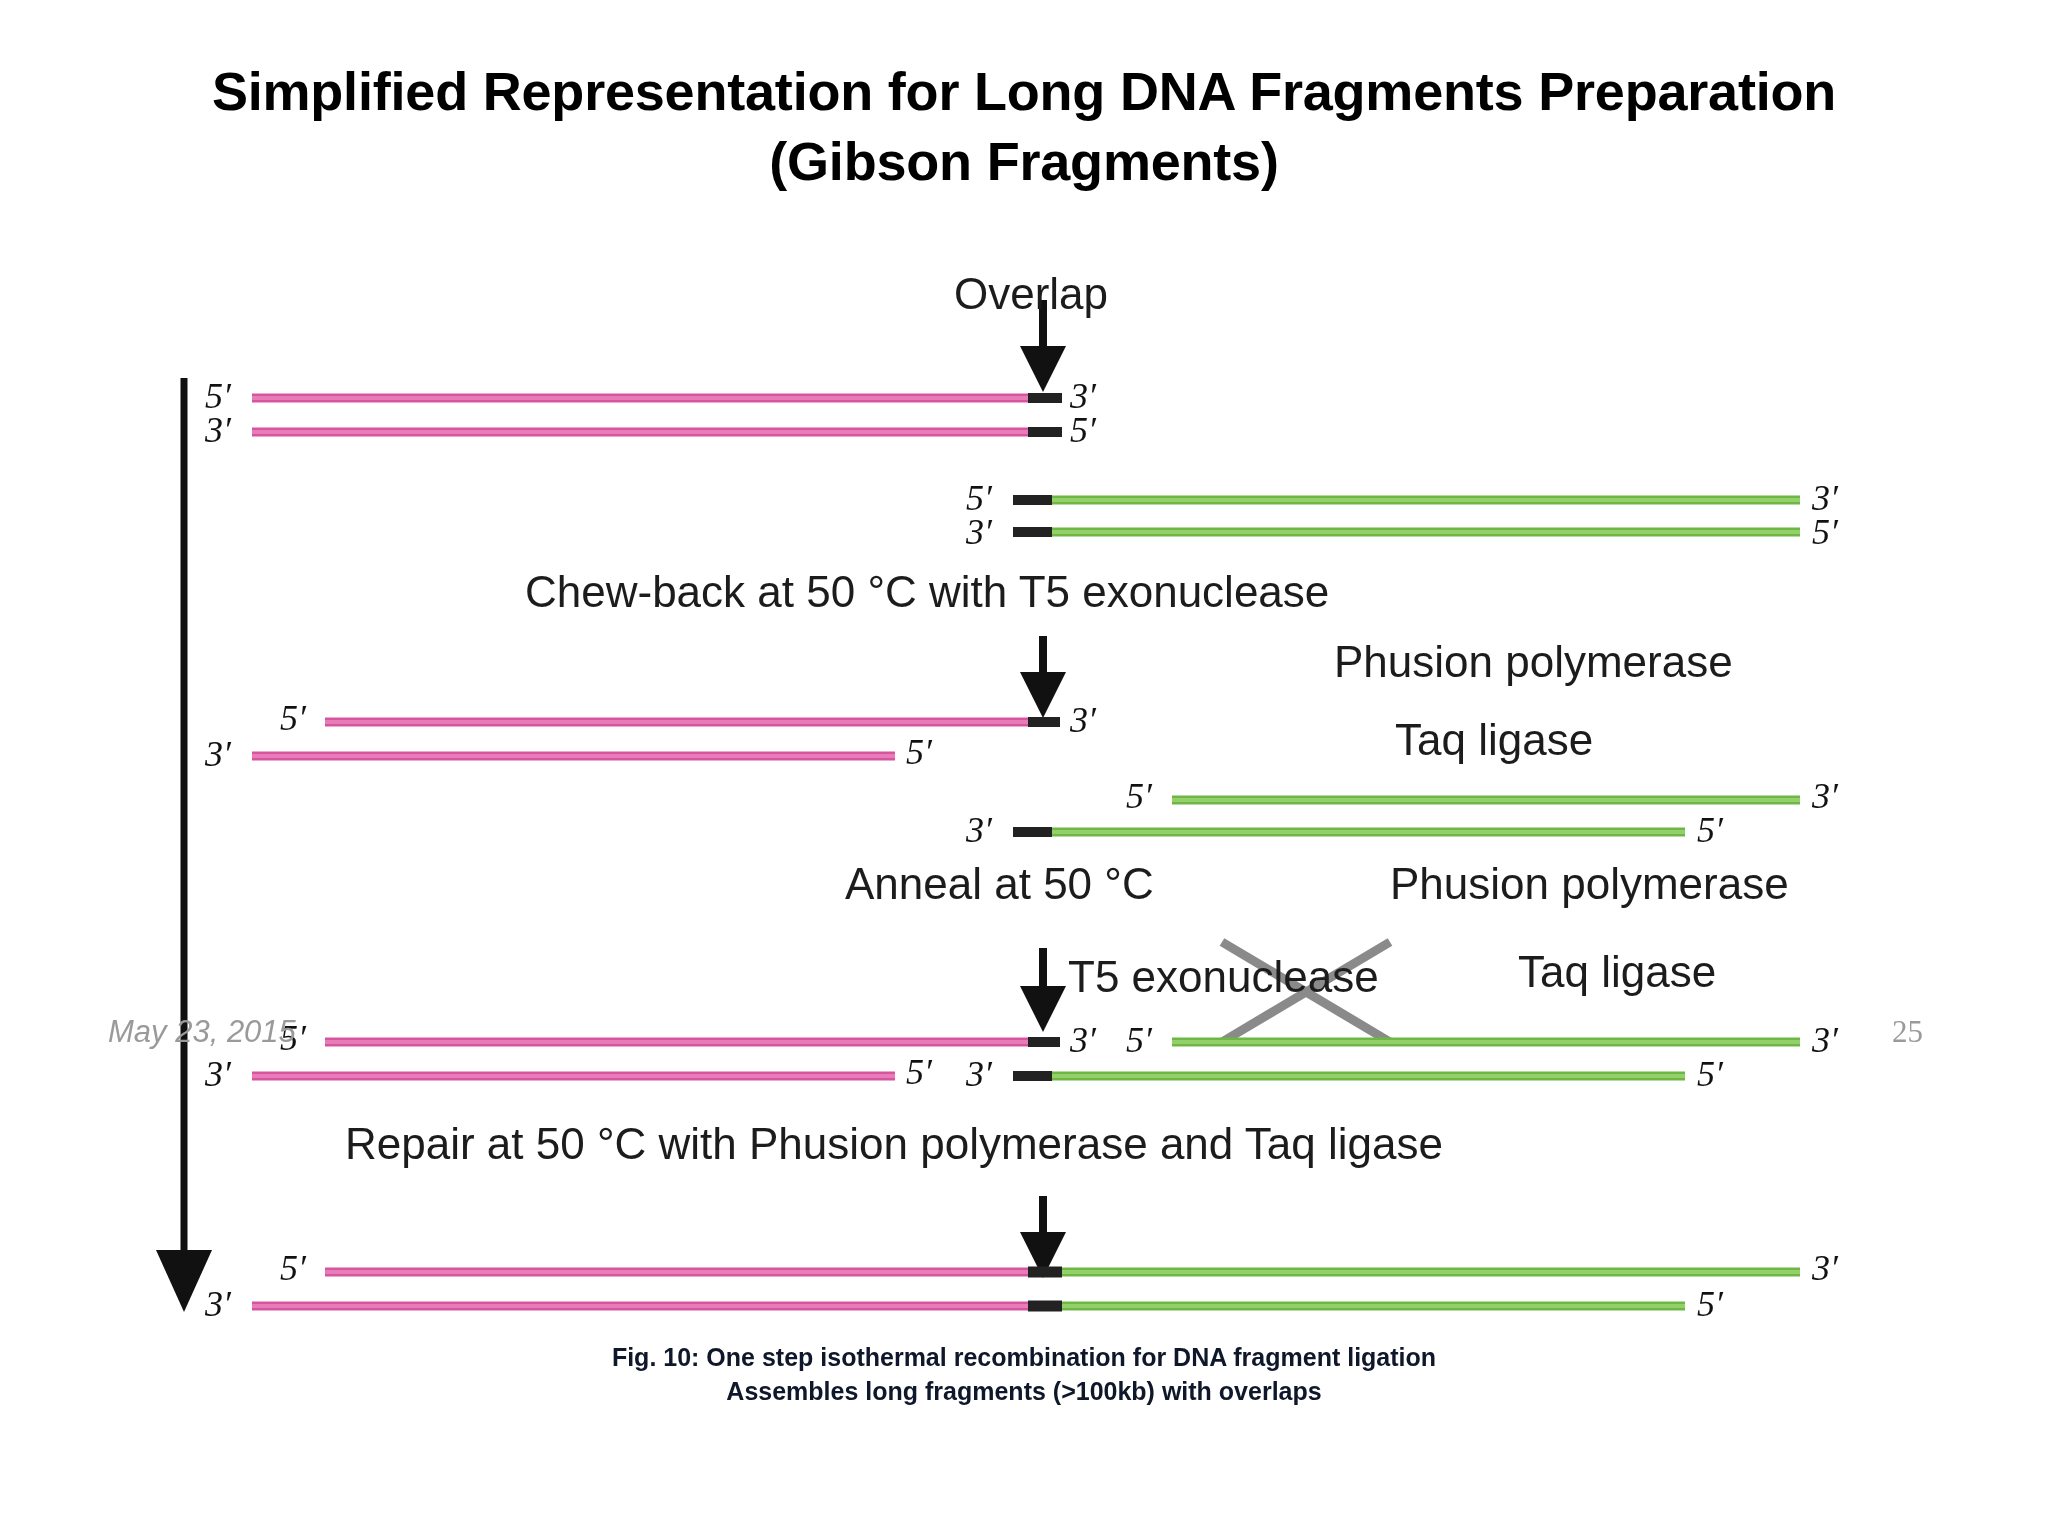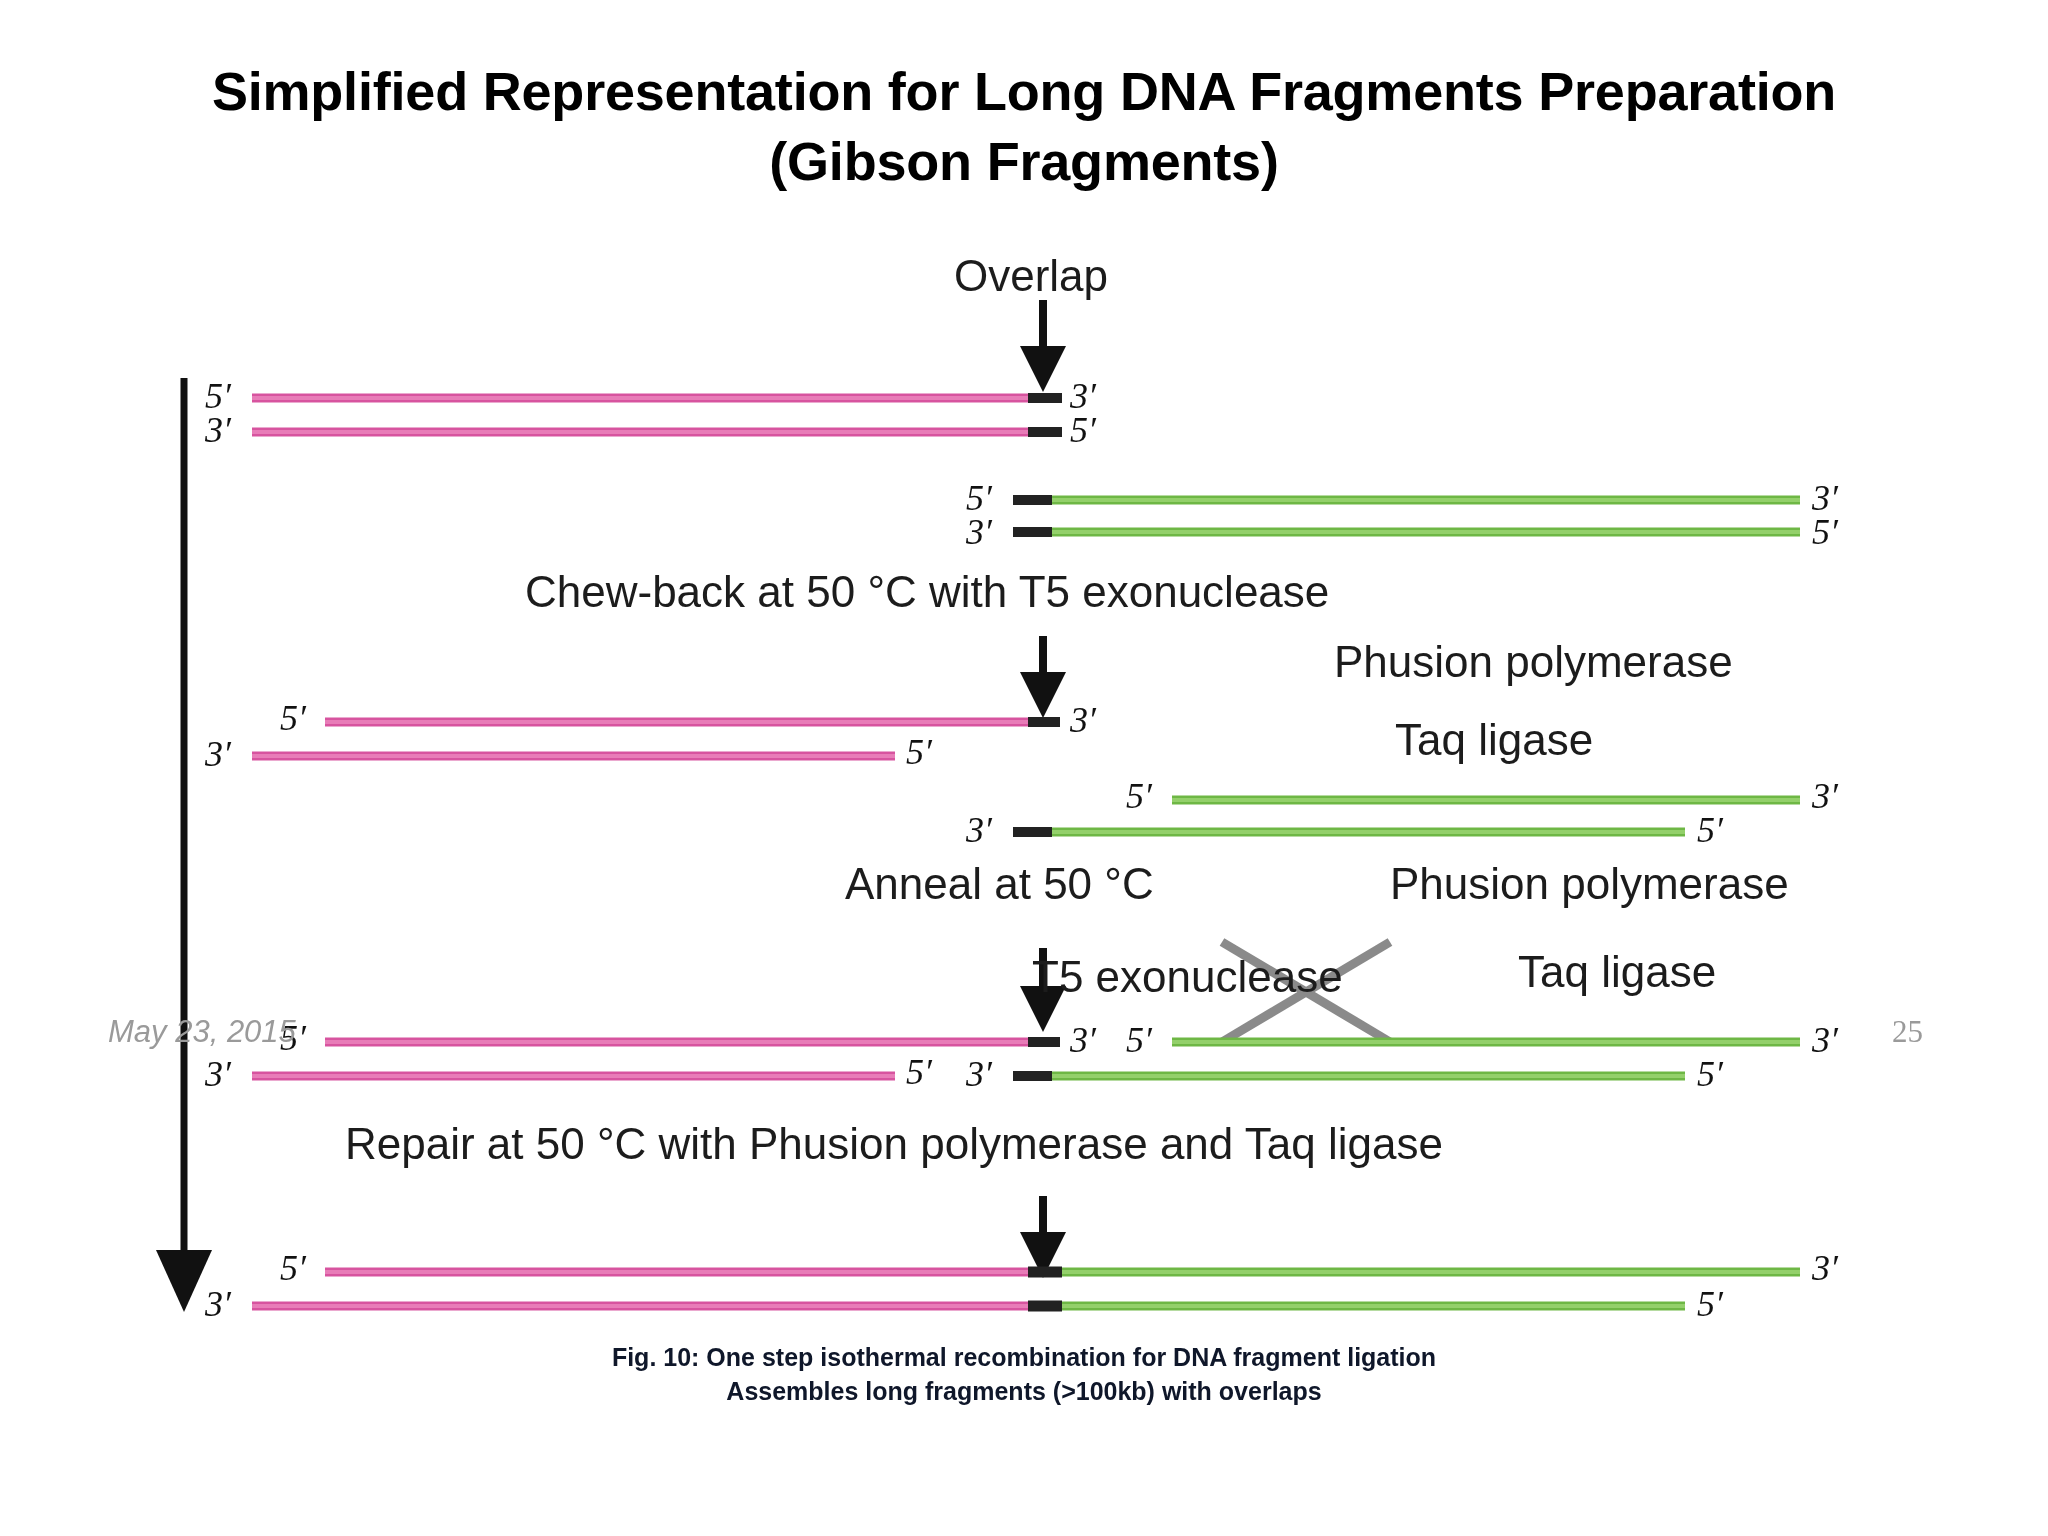--- a/index.html
+++ b/index.html
@@ -173,31 +173,31 @@
         <line x1="1062" y1="1272" x2="1800" y2="1272" stroke="#93d06a" stroke-width="4"></line>
 
         <line x1="252" y1="1306" x2="1028" y2="1306" stroke="#d7549f" stroke-width="9"></line>
         <line x1="252" y1="1306" x2="1028" y2="1306" stroke="#e87cb8" stroke-width="4"></line>
         <line x1="1028" y1="1306" x2="1062" y2="1306" stroke="#222222" stroke-width="11"></line>
         <line x1="1062" y1="1306" x2="1685" y2="1306" stroke="#6eb745" stroke-width="9"></line>
         <line x1="1062" y1="1306" x2="1685" y2="1306" stroke="#93d06a" stroke-width="4"></line>
       </g>
     </svg>
 
-    <div class="fig-text" style="left:954px; top:254px;">Overlap</div>
+    <div class="fig-text" style="left:954px; top:272px;">Overlap</div>
 
     <div class="fig-text" style="left:525px; top:570px;">Chew-back at 50 °C with T5 exonuclease</div>
 
     <div class="fig-text" style="left:1334px; top:640px;">Phusion polymerase</div>
     <div class="fig-text" style="left:1395px; top:718px;">
       <span class="it">Taq</span><span> ligase</span>
     </div>
 
     <div class="fig-text" style="left:845px; top:862px;">Anneal at 50 °C</div>
-    <div class="fig-text" style="left:1032px; top:955px;text-align:right;">T5 exonuclease</div>
+    <div class="fig-text" style="left:1068px; top:955px;text-align:right;">T5 exonuclease</div>
 
     <div class="fig-text" style="left:1390px; top:862px;">Phusion polymerase</div>
     <div class="fig-text" style="left:1518px; top:950px;">
       <span class="it">Taq</span><span> ligase</span>
     </div>
 
     <div class="fig-text" style="left:345px; top:1122px;">
       <span>Repair at 50 °C with Phusion polymerase and </span><span class="it">Taq</span><span> ligase</span>
     </div>
 

